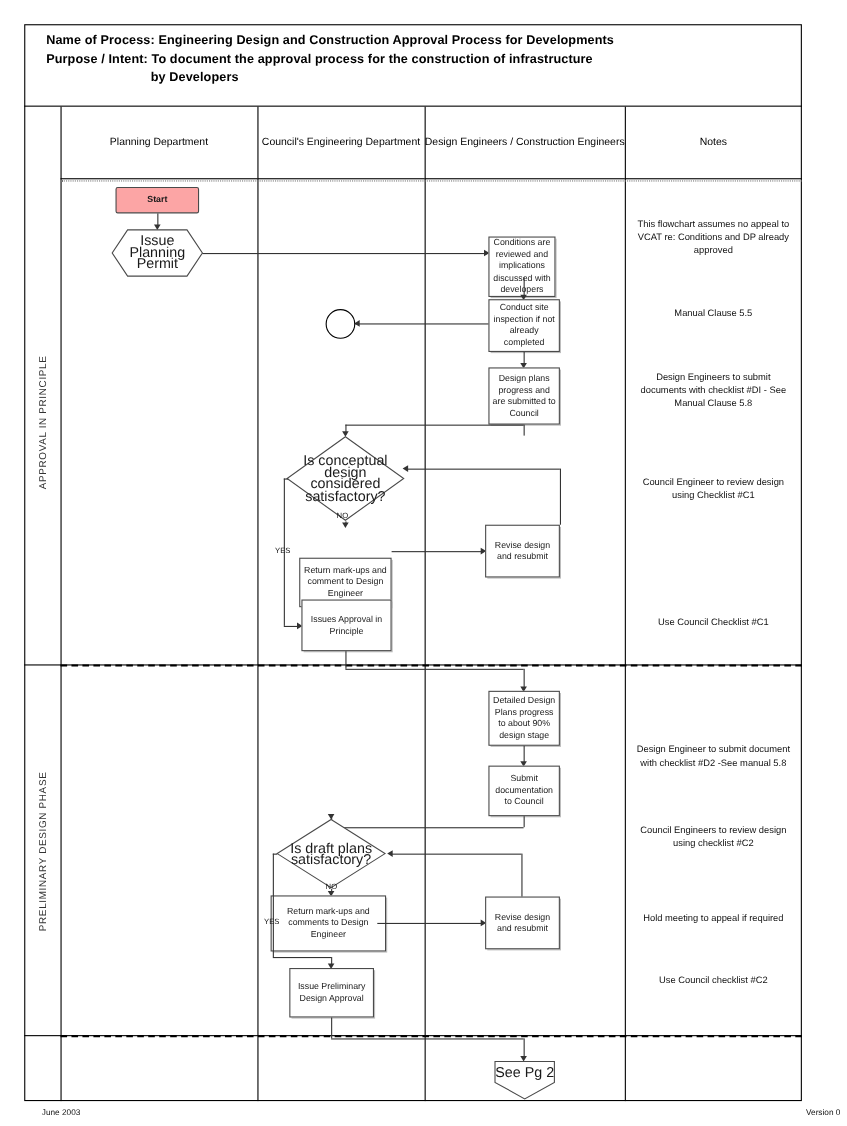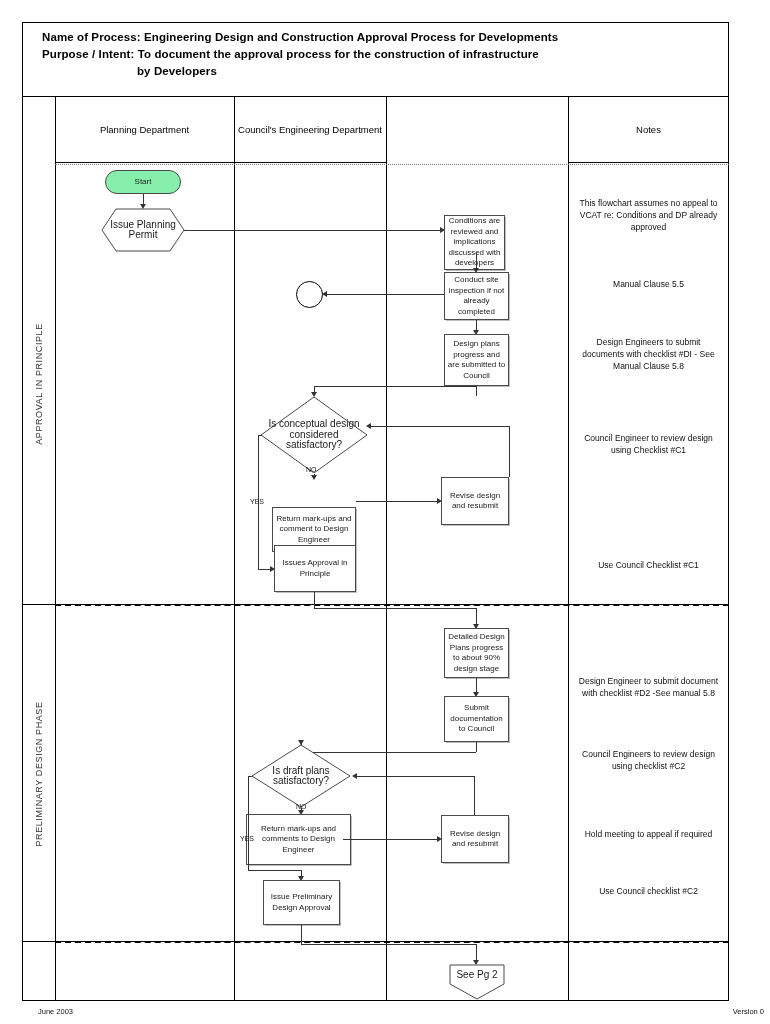--- a/index.html
+++ b/index.html
@@ -28,27 +28,27 @@
 
   
   .dashsep{position:absolute;left:55px;width:674px;height:0;border-top:2.5px dashed #000;}
   .dotsep{position:absolute;left:55px;width:674px;height:0;border-top:1px dotted #777;}
   .solidsep{position:absolute;left:22px;width:707px;height:1px;background:#000;}
 
   
   .node{position:absolute;box-sizing:border-box;display:flex;align-items:center;justify-content:center;
         text-align:center;font-size:8px;line-height:10.5px;color:#1a1a1a;}
   .boxn{border:1px solid #4a4a4a;background:#fff;box-shadow:1.5px 1.5px 0 -0.5px #bdbdbd;}
-  .term{border:1px solid #4a4a4a;border-radius:12px;background:#86efac;}
+  .term{border:1px solid #4a4a4a;border-radius:2px;background:#fca5a5;font-weight:bold;}
   .circ{border:1px solid #000;border-radius:50%;background:#fff;}
 
   .hexwrap,.diawrap,.pentwrap{position:absolute;}
   .hexwrap svg,.diawrap svg,.pentwrap svg{position:absolute;left:0;top:0;overflow:visible;}
   .shapetxt{position:absolute;left:0;top:0;width:100%;height:100%;display:flex;align-items:center;
-            justify-content:center;text-align:center;font-size:10px;line-height:10.5px;color:#1a1a1a;}
+            justify-content:center;text-align:center;font-size:13px;line-height:10.5px;color:#1a1a1a;}
 
   
   .note{position:absolute;text-align:center;font-size:8.5px;line-height:12px;color:#111;}
 
   
   .conn{position:absolute;background:#333;}
   .h{height:1px;}
   .v{width:1px;}
   .lbl{position:absolute;font-size:7px;color:#111;}
   .arr{position:absolute;width:0;height:0;}
@@ -72,20 +72,23 @@
     <div class="t-line t1">Name of Process: Engineering Design and Construction Approval Process for Developments</div>
     <div class="t-line t2">Purpose / Intent:  To document the approval process for the construction of infrastructure</div>
     <div class="t-line t3">by Developers</div>
   </div>
 
   <div class="hdr" style="left:55px;width:179px;">
     <span>Planning Department</span>
     </div>
   <div class="hdr" style="left:234px;width:152px;">
     <span>Council's Engineering Department</span>
+    </div>
+  <div class="hdr" style="left:386px;width:182px;">
+    <span>Design Engineers / Construction Engineers</span>
     </div>
   <div class="hdr" style="left:568px;width:161px;">
     <span>Notes</span>
     </div>
 
   <div class="vline" style="left:55px;top:97px;height:904px;"></div>
   <div class="vline" style="left:234px;top:97px;height:904px;"></div>
   <div class="vline" style="left:386px;top:97px;height:904px;"></div>
   <div class="vline" style="left:568px;top:97px;height:904px;"></div>
 

